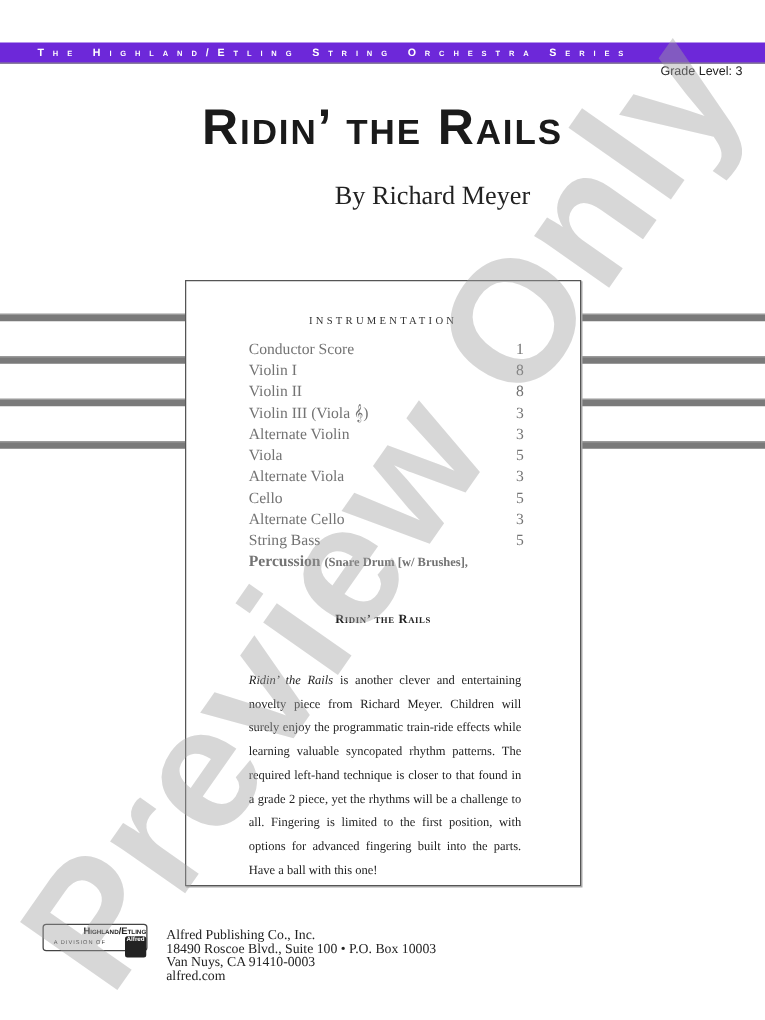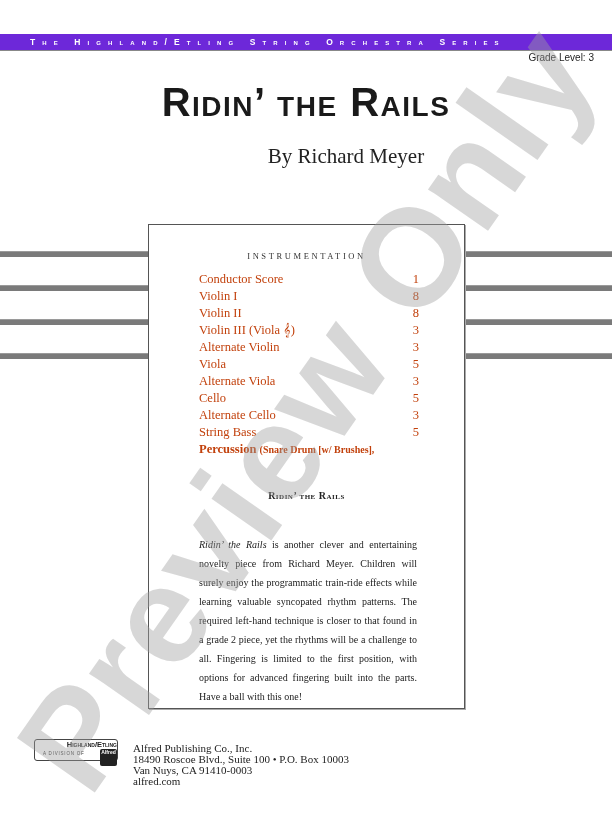--- a/index.html
+++ b/index.html
@@ -40,21 +40,21 @@
       border: 1.5px solid #555; box-sizing: border-box; background: #fff;
       box-shadow: 1px 1px 0 #aaa;
     }
     .instr-heading {
       position: absolute; left: 0; width: 100%; top: 26px; text-align: center;
       font-size: 8.5px; letter-spacing: 2.6px; color: #333;
     }
     .instr-list { position: absolute; left: 50px; top: 46px; width: 220px; }
     .instr-row {
       display: flex; justify-content: space-between; font-size: 12.5px;
-      line-height: 17px; height: 17px; color: #c2410c; align-items: center;
+      line-height: 17px; height: 17px; color: #737373; align-items: center;
     }
     .instr-row .qty { width: 20px; text-align: right; }
     .instr-row.perc { height: auto; }
     .perc-name { line-height: 16px; font-weight: bold; }
     .perc-name small { font-size: 10px; }
     .perc-line2 { display: flex; justify-content: space-between; font-size: 10px; line-height: 16px; padding-left: 6px; }
     .perc-line2 .qty { font-size: 12.5px; width: 20px; text-align: right; }
     .subtitle {
       position: absolute; left: 0; width: 100%; top: 265px; text-align: center;
       font-size: 10px; font-weight: bold; font-variant: small-caps; letter-spacing: 0.5px; color: #222;

